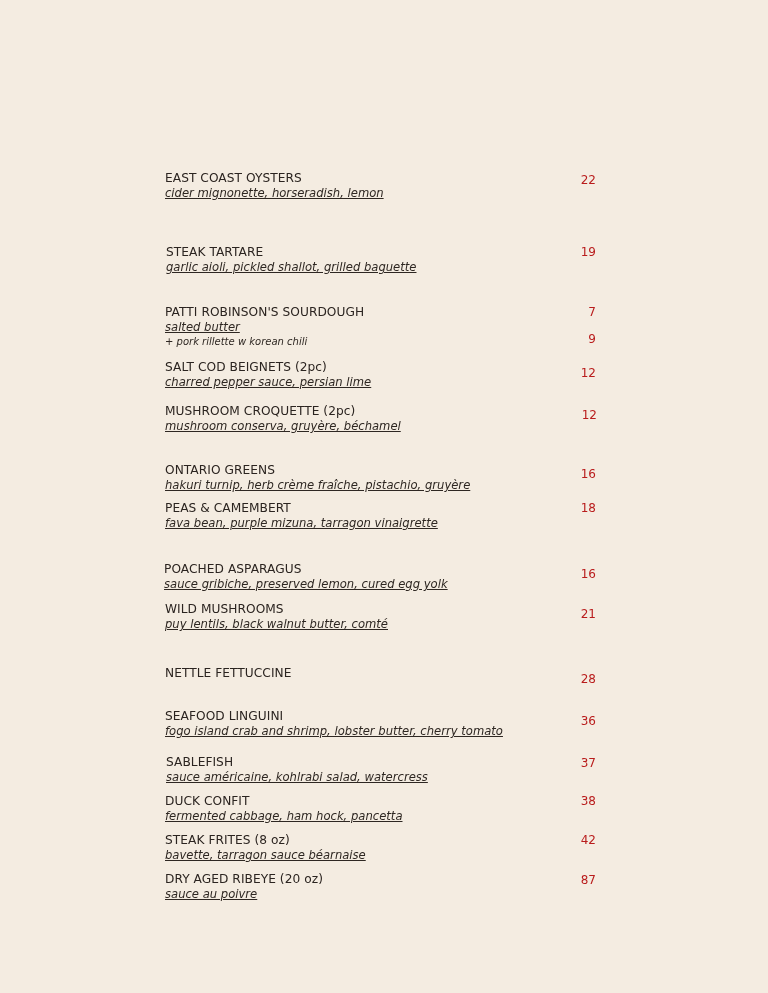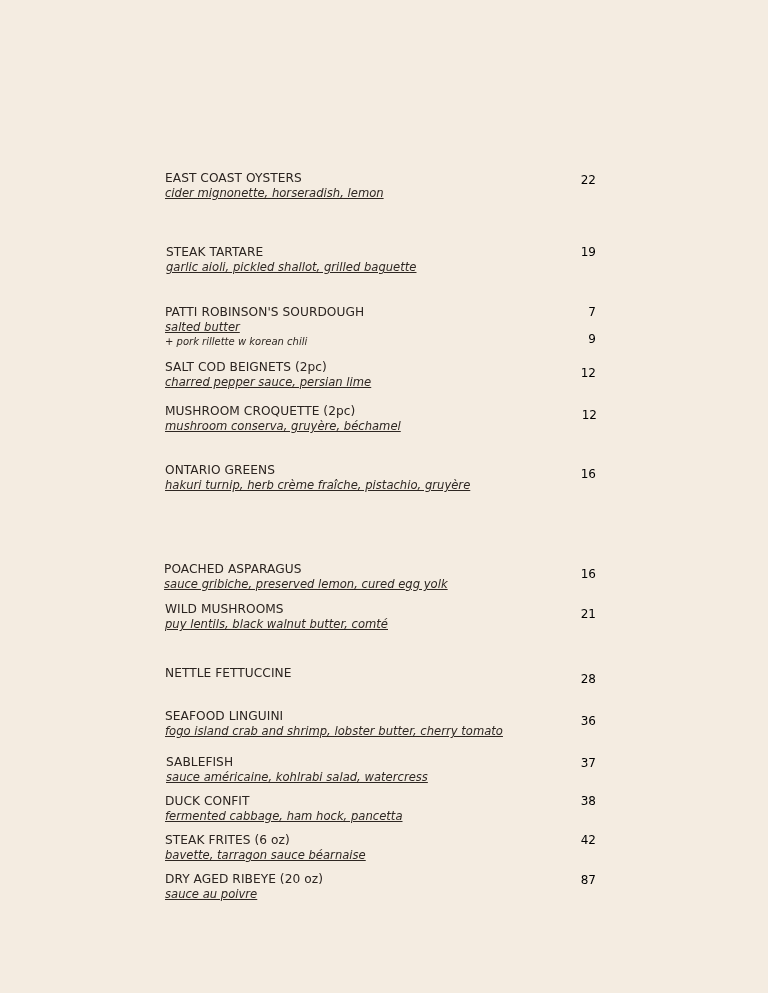--- a/index.html
+++ b/index.html
@@ -59,21 +59,21 @@
       white-space: nowrap;
       color: #2e2722;
       text-align: right;
     }
     .price {
       position: absolute;
       right: 4px;
       font-size: 12px;
       line-height: 14px;
       white-space: nowrap;
-      color: #000000;
+      color: #b91c1c;
       text-align: right;
     }
   </style>
 </head>
 <body>
 
 <div class="page">
 
   <div class="item" style="top:131px">
     <span class="name">EAST COAST OYSTERS</span>
@@ -107,20 +107,25 @@
     <span class="desc">mushroom conserva, gruyère, béchamel</span>
     <span class="price" style="top:4px; right:3px">12</span>
   </div>
 
   <div class="item" style="top:423px">
     <span class="name">ONTARIO GREENS</span>
     <span class="desc">hakuri turnip, herb crème fraîche, pistachio, gruyère</span>
     <span class="price" style="top:4px">16</span>
   </div>
 
+  <div class="item" style="top:461px">
+    <span class="name">PEAS &amp; CAMEMBERT</span>
+    <span class="desc">fava bean, purple mizuna, tarragon vinaigrette</span>
+    <span class="price" style="top:0px">18</span>
+  </div>
 
   <div class="item" style="top:522px; left:164px">
     <span class="name">POACHED ASPARAGUS</span>
     <span class="desc">sauce gribiche, preserved lemon, cured egg yolk</span>
     <span class="price" style="top:5px; right:3px">16</span>
   </div>
 
   <div class="item" style="top:562px">
     <span class="name">WILD MUSHROOMS</span>
     <span class="desc">puy lentils, black walnut butter, comté</span>
@@ -144,21 +149,21 @@
     <span class="price" style="top:1px; right:5px">37</span>
   </div>
 
   <div class="item" style="top:754px">
     <span class="name">DUCK CONFIT</span>
     <span class="desc">fermented cabbage, ham hock, pancetta</span>
     <span class="price" style="top:0px">38</span>
   </div>
 
   <div class="item" style="top:793px">
-    <span class="name">STEAK FRITES (6 oz)</span>
+    <span class="name">STEAK FRITES (8 oz)</span>
     <span class="desc">bavette, tarragon sauce béarnaise</span>
     <span class="price" style="top:0px">42</span>
   </div>
 
   <div class="item" style="top:832px">
     <span class="name">DRY AGED RIBEYE (20 oz)</span>
     <span class="desc">sauce au poivre</span>
     <span class="price" style="top:1px">87</span>
   </div>
 

